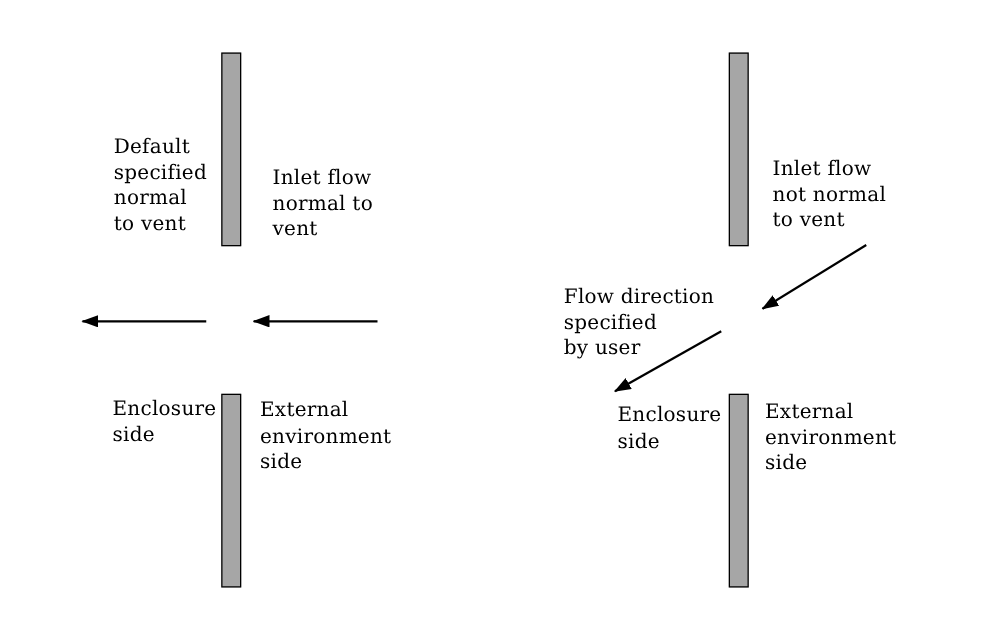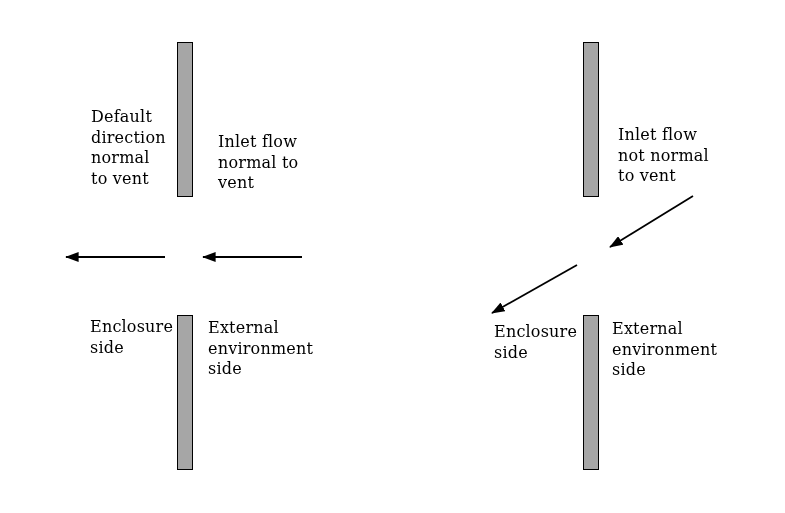--- a/index.html
+++ b/index.html
@@ -72,39 +72,42 @@
       <line x1="693" y1="196" x2="610" y2="247" marker-end="url(#arrowhead)"></line>
       <line x1="577" y1="265" x2="492" y2="313" marker-end="url(#arrowhead)"></line>
     </svg>
 
   <div class="vent v-tl"></div>
   <div class="vent v-bl"></div>
   <div class="vent v-tr"></div>
   <div class="vent v-br"></div>
 
   <div class="label l-default">Default
-direction
+specified
 normal
 to vent</div>
 
   <div class="label l-inlet-left">Inlet flow
 normal to
 vent</div>
 
   <div class="label l-enc-left">Enclosure
 side</div>
 
   <div class="label l-ext-left">External
 environment
 side</div>
 
   <div class="label l-inlet-right">Inlet flow
 not normal
 to vent</div>
 
+  <div class="label l-flowdir">Flow direction
+specified
+by user</div>
 
   <div class="label l-enc-right">Enclosure
 side</div>
 
   <div class="label l-ext-right">External
 environment
 side</div>
 
 </div>
 

